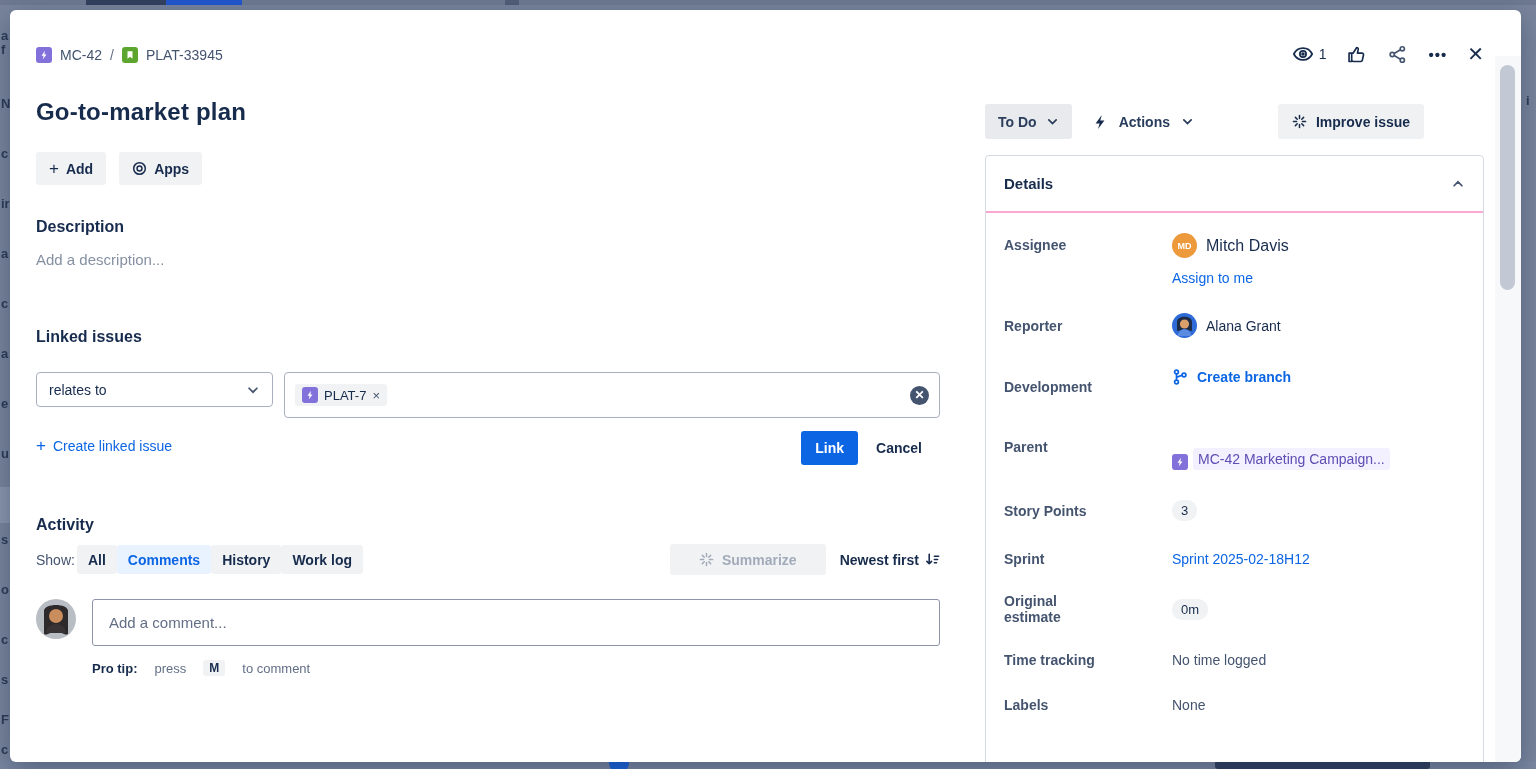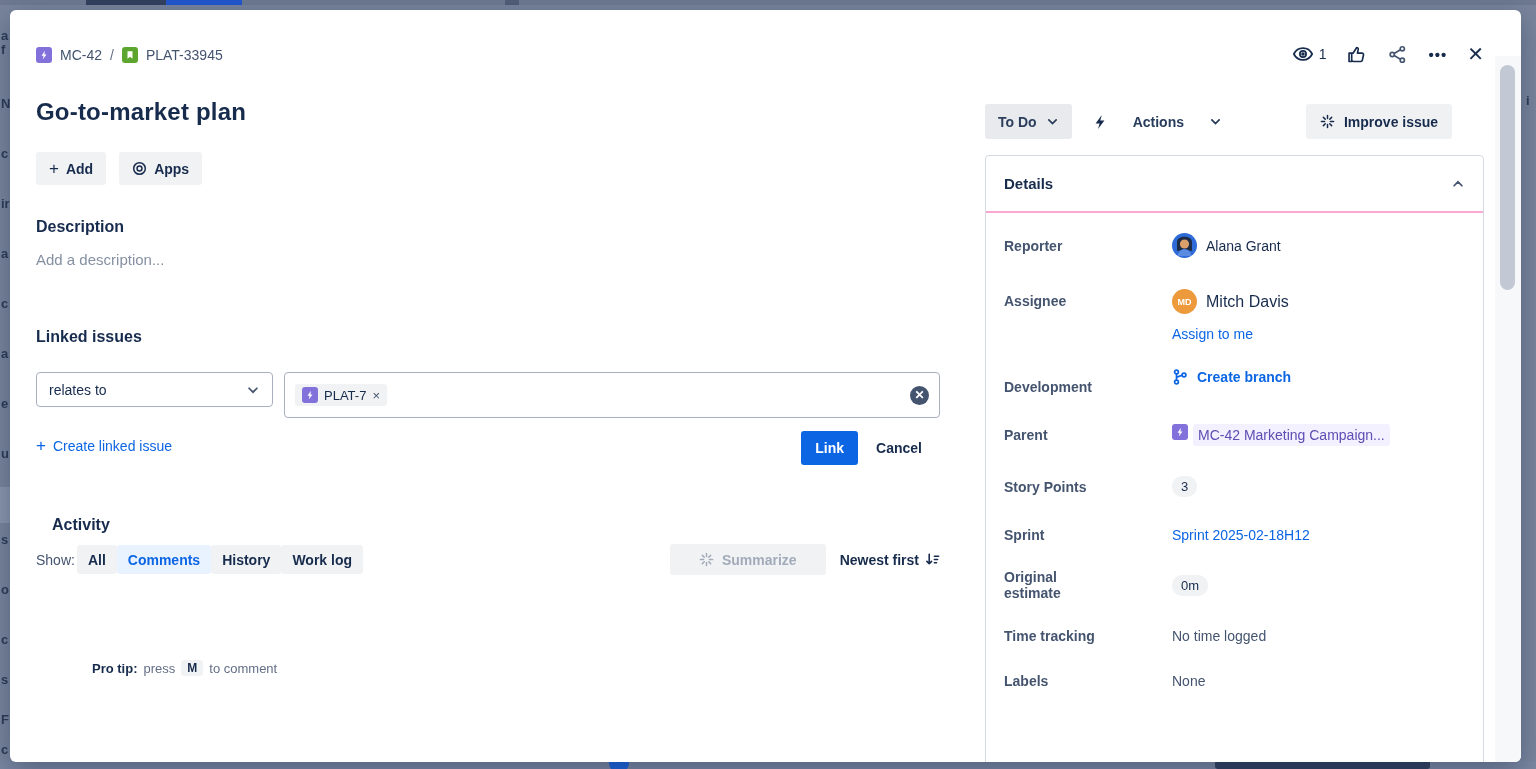--- a/index.html
+++ b/index.html
@@ -69,47 +69,47 @@
                color:#fff; font-size:12px; font-weight:700; line-height:1; }
   .create-linked { position:absolute; left:26px; top:426px; display:flex; align-items:center; gap:7px;
                    color:#0C66E4; font-size:14px; cursor:pointer; }
   .create-linked .plus { font-size:17px; }
   .link-actions { position:absolute; left:0; top:421px; width:930px; display:flex; justify-content:flex-end; gap:4px; padding-right:4px; }
   .btn-primary { background:#0C66E4; color:#fff; font-weight:700; border:none; border-radius:3px;
                  height:34px; padding:0 14px; font-size:14px; font-family:inherit; cursor:pointer; }
   .btn-subtle { background:transparent; color:#172B4D; font-weight:700; border:none; height:34px;
                 padding:0 14px; font-size:14px; font-family:inherit; cursor:pointer; }
 
-  .activity-heading { position:absolute; left:42px; top:506px;text-align:right; }
+  .activity-heading { position:absolute; left:26px; top:506px;text-align:right; }
   .activity-bar { position:absolute; left:26px; top:534px; width:904px; display:flex; align-items:center; }
   .show-label { font-size:14px; color:#44546F; margin-right:2px; }
   .filter-btn { height:29px; padding:0 11px; border:none; border-radius:3px; background:#F1F2F4;
                 color:#172B4D; font-size:14px; font-weight:600; font-family:inherit; cursor:pointer; }
   .filter-btn.selected { background:#E9F2FF; color:#0C66E4; }
   .summarize-btn { margin-left:auto; display:inline-flex; align-items:center; gap:8px; height:31px; padding:0 29px;
                    background:#F1F2F4; border:none; border-radius:3px; color:#A2ABBA; font-size:14px;
                    font-weight:600; font-family:inherit; cursor:default; }
   .sort-btn { display:inline-flex; align-items:center; gap:6px; margin-left:14px; background:none; border:none;
               font-family:inherit; font-size:14px; font-weight:700; color:#172B4D; cursor:pointer; }
 
   .comment-row { position:absolute; left:26px; top:589px; display:flex; gap:16px; width:904px; }
   .avatar-photo { width:40px; height:40px; border-radius:50%; overflow:hidden; flex:none; }
   .comment-input { flex:1; height:47px; border:1px solid #8C95A8; border-radius:3px; padding:0 16px;
                    font-size:15px; font-family:inherit; color:#172B4D; }
   .comment-input::placeholder { color:#626F86; }
-  .protip { position:absolute; left:82px; top:650px; font-size:13px; color:#626F86; display:flex; align-items:center; gap:6px; }
+  .protip { position:absolute; left:82px; top:650px; font-size:13px; color:#626F86; display:flex; align-items:center; gap:17px; }
   .protip b { color:#172B4D; }
   .kbd { background:#F1F2F4; border-radius:3px; padding:1px 6px; font-size:12px; font-weight:700; color:#172B4D; }
 
   
   .status-row { position:absolute; left:975px; top:94px; display:flex; align-items:center; gap:10px; }
   .status-btn { display:inline-flex; align-items:center; gap:9px; height:35px; padding:0 13px;
                 background:#E8EAEE; border:none; border-radius:3px; color:#2C3E5C; font-size:14px;
                 font-weight:700; font-family:inherit; cursor:pointer; }
-  .actions-btn { display:inline-flex; align-items:center; gap:25px; height:35px; padding:0 10px;
+  .actions-btn { display:inline-flex; align-items:center; gap:11px; height:35px; padding:0 10px;
                  background:transparent; border:none; color:#283C5C; font-size:14px; font-weight:600;
                  font-family:inherit; cursor:pointer;text-align:center; }
   .improve-btn { display:inline-flex; align-items:center; gap:9px; height:35px; padding:0 14px; margin-left:64px;
                  background:#F0F1F3; border:none; border-radius:3px; color:#172B4D; font-size:14px;
                  font-weight:600; font-family:inherit; cursor:pointer; }
 
   .details-panel { position:absolute; left:975px; top:145px; width:499px; height:620px;
                    border:1px solid #D5D9E0; border-radius:4px; background:#fff; }
   .details-header { height:57px; border-bottom:2px solid #f9a8d4; display:flex; align-items:center;
                     padding:0 18px; cursor:pointer; }
@@ -119,21 +119,21 @@
   .drow-top { align-items:flex-start; }
   .dlabel { width:168px; flex:none; font-size:14px; font-weight:600; color:#44546F; }
   .dvalue { flex:1; display:flex; align-items:center; font-size:14px; color:#172B4D; }
   .dvalue-col { flex:1; display:flex; flex-direction:column; gap:12px; }
   .user-line { display:flex; align-items:center; gap:9px; }
   .avatar-initials { width:25px; height:25px; border-radius:50%; background:#EC9A3C; color:#fff;
                      font-size:9px; font-weight:700; display:flex; align-items:center; justify-content:center; }
   .avatar-illu { width:25px; height:25px; border-radius:50%; overflow:hidden; }
   .link-blue { color:#0C66E4; font-size:14px; cursor:pointer; text-decoration:none; }
   .dev-line { display:flex; align-items:center; gap:9px; color:#0C66E4; font-size:14px; font-weight:600; cursor:pointer; }
-  .parent-chip { display:inline-flex; align-items:flex-start; gap:5px; cursor:pointer; }
+  .parent-chip { display:inline-flex; align-items:flex-end; gap:5px; cursor:pointer;margin-top:24px; }
   .parent-text { background:#F3F0FF; color:#5E4DB2; border-radius:3px; padding:3px 5px; font-size:14px; white-space:nowrap; }
   .pill { background:#F1F2F4; border-radius:10px; padding:3px 9px; font-size:13px; color:#172B4D; }
   .plain-value { color:#44546F; }
 
   
   .scroll-track { position:absolute; top:46px; right:0; width:26px; bottom:0; background:#F7F8F9; }
   .scroll-thumb { position:absolute; top:9px; left:5px; width:15px; height:225px; border-radius:8px; background:#C3C9D4; cursor:grab; }
 </style>
 </head>
 <body>
@@ -279,20 +279,31 @@
         <span>Summarize</span>
       </button>
       <button class="sort-btn">
         <span>Newest first</span>
         <svg class="icon-svg" width="15" height="15" viewBox="0 0 16 16" fill="none" stroke="#172B4D" stroke-width="1.7" stroke-linecap="round">
           <path d="M4.5 2.5v10M4.5 12.5 2 10M4.5 12.5 7 10M10 4.5h4.5M10 8h3.4M10 11.5h2.3"></path>
         </svg>
       </button>
     </div>
 
+    <div class="comment-row">
+      <span class="avatar-photo">
+        <svg class="icon-svg" width="40" height="40" viewBox="0 0 40 40">
+          <rect width="40" height="40" fill="#B9BDC4"></rect>
+          <path d="M8 12c0-8 24-8 24 0v22c0 4-6-1-12-1s-12 5-12 1z" fill="#2E2A2C"></path>
+          <circle cx="20" cy="17" r="7" fill="#C98D5E"></circle>
+          <path d="M10 34c1-7 6-9 10-9s9 2 10 9z" fill="#3A3335"></path>
+        </svg>
+      </span>
+      <input class="comment-input" type="text" placeholder="Add a comment..." style="">
+    </div>
     <div class="protip">
       <b>Pro tip:</b>
       <span>press</span>
       <span class="kbd">M</span>
       <span>to comment</span>
     </div>
 
     <div class="status-row">
       <button class="status-btn">
         <span>To Do</span>
@@ -318,49 +329,49 @@
     </div>
 
     <div class="details-panel">
       <div class="details-header">
         <span class="details-title">Details</span>
         <svg class="icon-svg" width="14" height="14" viewBox="0 0 16 16" fill="none" stroke="#44546F" stroke-width="2" stroke-linecap="round">
             <path d="M3.5 10 8 5.5 12.5 10"></path>
           </svg>
       </div>
       <div class="details-body">
+
+        <div class="drow drow-top">
+          <span class="dlabel" style="padding-top:4px">Assignee</span>
+          <span class="dvalue-col">
+            <span class="user-line">
+              <span class="avatar-initials">MD</span>
+              <span>Mitch Davis</span>
+            </span>
+            <span class="link-blue">Assign to me</span>
+          </span>
+        </div>
 
         <div class="drow" style="margin-bottom:31px">
           <span class="dlabel">Reporter</span>
           <span class="dvalue">
             <span class="user-line">
               <span class="avatar-illu">
                 <svg class="icon-svg" width="25" height="25" viewBox="0 0 25 25">
                   <rect width="25" height="25" fill="#2E6BD7"></rect>
                   <path d="M5 9c0-7 15-7 15 0v8c0 3-4-1-7.5-1S5 20 5 17z" fill="#1E2B45"></path>
                   <circle cx="12.5" cy="11" r="4.6" fill="#D9A06B"></circle>
                   <path d="M5.5 23c1-5 4-6.5 7-6.5s6 1.5 7 6.5z" fill="#5A8BE0"></path>
                 </svg>
               </span>
               <span>Alana Grant</span>
             </span>
           </span>
         </div>
 
-        <div class="drow drow-top">
-          <span class="dlabel" style="padding-top:4px">Assignee</span>
-          <span class="dvalue-col">
-            <span class="user-line">
-              <span class="avatar-initials">MD</span>
-              <span>Mitch Davis</span>
-            </span>
-            <span class="link-blue">Assign to me</span>
-          </span>
-        </div>
-
         <div class="drow drow-top" style="margin-bottom:29px">
           <span class="dlabel" style="padding-top:10px">Development</span>
           <span class="dvalue-col" style="gap:14px">
             <span class="dev-line">
               <svg class="icon-svg" width="16" height="16" viewBox="0 0 16 16" fill="none" stroke="#0C66E4" stroke-width="1.7">
                 <circle cx="4.5" cy="3" r="1.9"></circle>
                   <circle cx="4.5" cy="13" r="1.9"></circle>
                   <circle cx="12" cy="6" r="1.9"></circle>
                 <path d="M4.5 4.9v6.2M4.5 9c0-2 3.5-1.2 5.6-3"></path>
               </svg>

